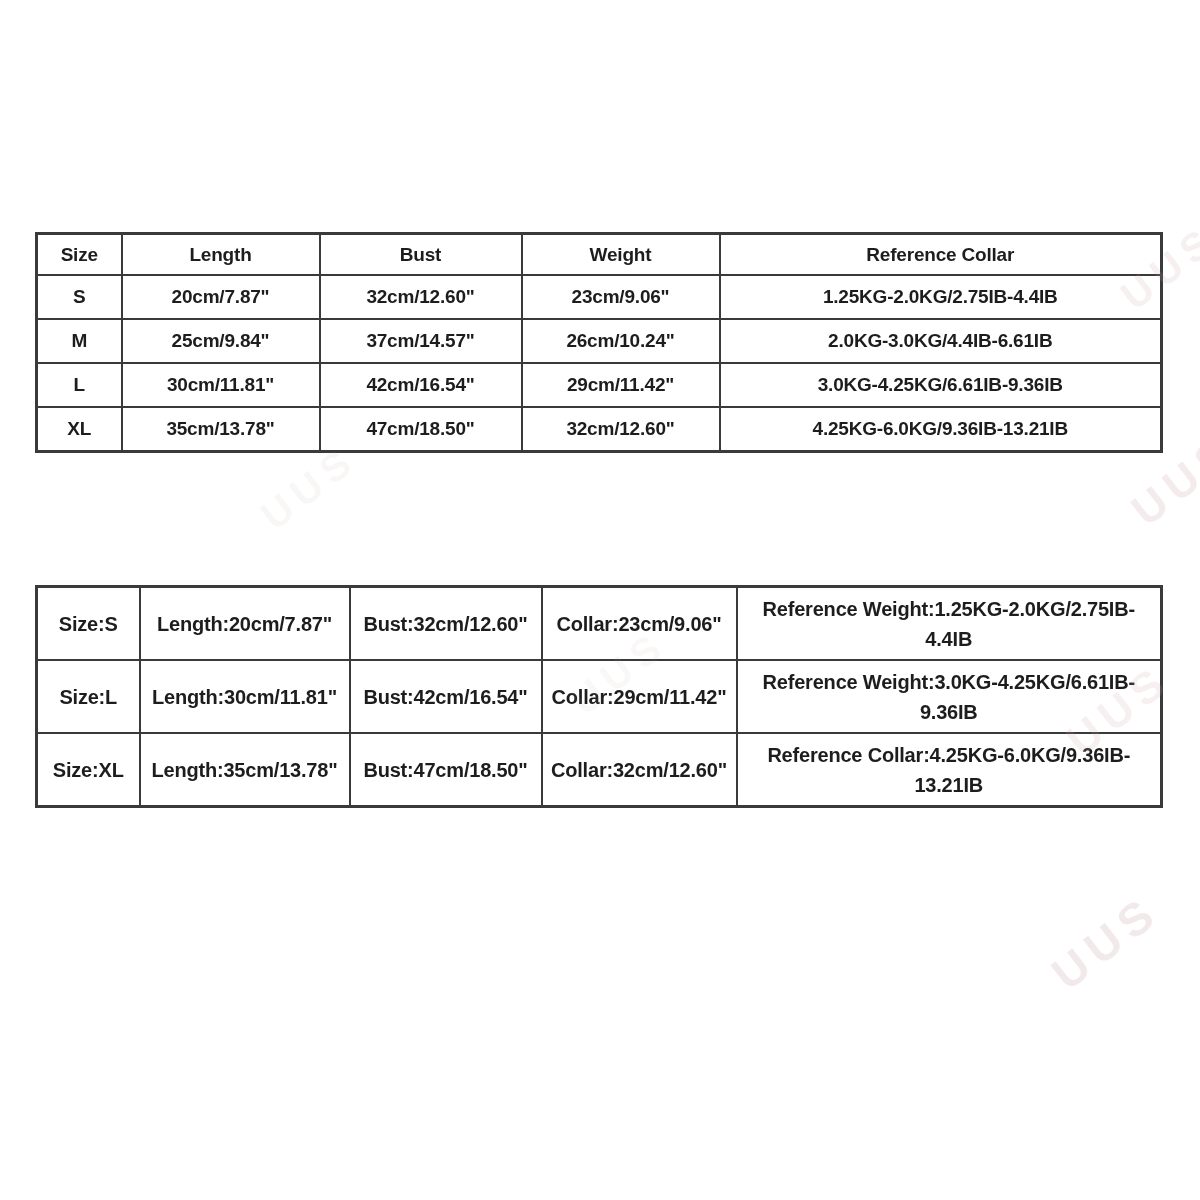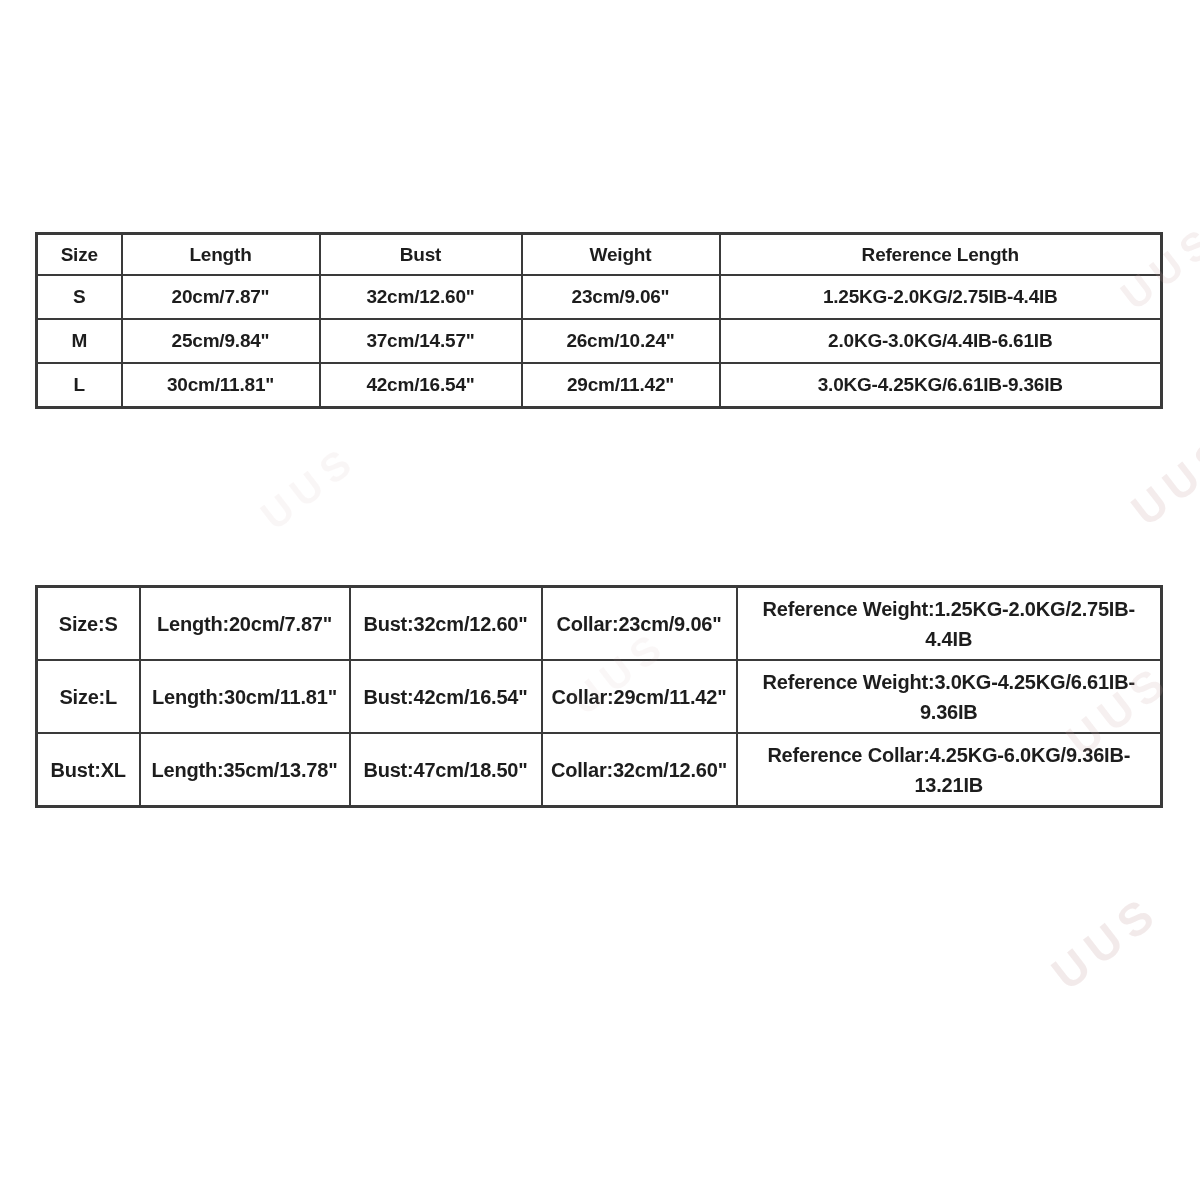--- a/index.html
+++ b/index.html
@@ -73,21 +73,21 @@
       <col style="width:202px">
       <col style="width:198px">
       <col style="width:442px">
     </colgroup>
     <thead>
       <tr>
         <th>Size</th>
         <th>Length</th>
         <th>Bust</th>
         <th>Weight</th>
-        <th>Reference Length</th>
+        <th>Reference Collar</th>
       </tr>
     </thead>
     <tbody>
       <tr>
         <td>S</td>
         <td>20cm/7.87"</td>
         <td>32cm/12.60"</td>
         <td>23cm/9.06"</td>
         <td>1.25KG-2.0KG/2.75IB-4.4IB</td>
       </tr>
@@ -97,20 +97,27 @@
         <td>37cm/14.57"</td>
         <td>26cm/10.24"</td>
         <td>2.0KG-3.0KG/4.4IB-6.61IB</td>
       </tr>
       <tr>
         <td>L</td>
         <td>30cm/11.81"</td>
         <td>42cm/16.54"</td>
         <td>29cm/11.42"</td>
         <td>3.0KG-4.25KG/6.61IB-9.36IB</td>
+      </tr>
+      <tr>
+        <td>XL</td>
+        <td>35cm/13.78"</td>
+        <td>47cm/18.50"</td>
+        <td>32cm/12.60"</td>
+        <td>4.25KG-6.0KG/9.36IB-13.21IB</td>
       </tr>
     </tbody>
   </table>
 
   <table class="tbl tbl-bottom">
     <colgroup>
       <col style="width:103px">
       <col style="width:210px">
       <col style="width:192px">
       <col style="width:195px">
@@ -125,21 +132,21 @@
         <td>Reference Weight:1.25KG-2.0KG/2.75IB-4.4IB</td>
       </tr>
       <tr>
         <td>Size:L</td>
         <td>Length:30cm/11.81"</td>
         <td>Bust:42cm/16.54"</td>
         <td>Collar:29cm/11.42"</td>
         <td>Reference Weight:3.0KG-4.25KG/6.61IB-9.36IB</td>
       </tr>
       <tr>
-        <td>Bust:XL</td>
+        <td>Size:XL</td>
         <td>Length:35cm/13.78"</td>
         <td>Bust:47cm/18.50"</td>
         <td>Collar:32cm/12.60"</td>
         <td>Reference Collar:4.25KG-6.0KG/9.36IB-13.21IB</td>
       </tr>
     </tbody>
   </table>
 
   <div class="wm wm-1">UUS</div>
   <div class="wm wm-2">UUS</div>

